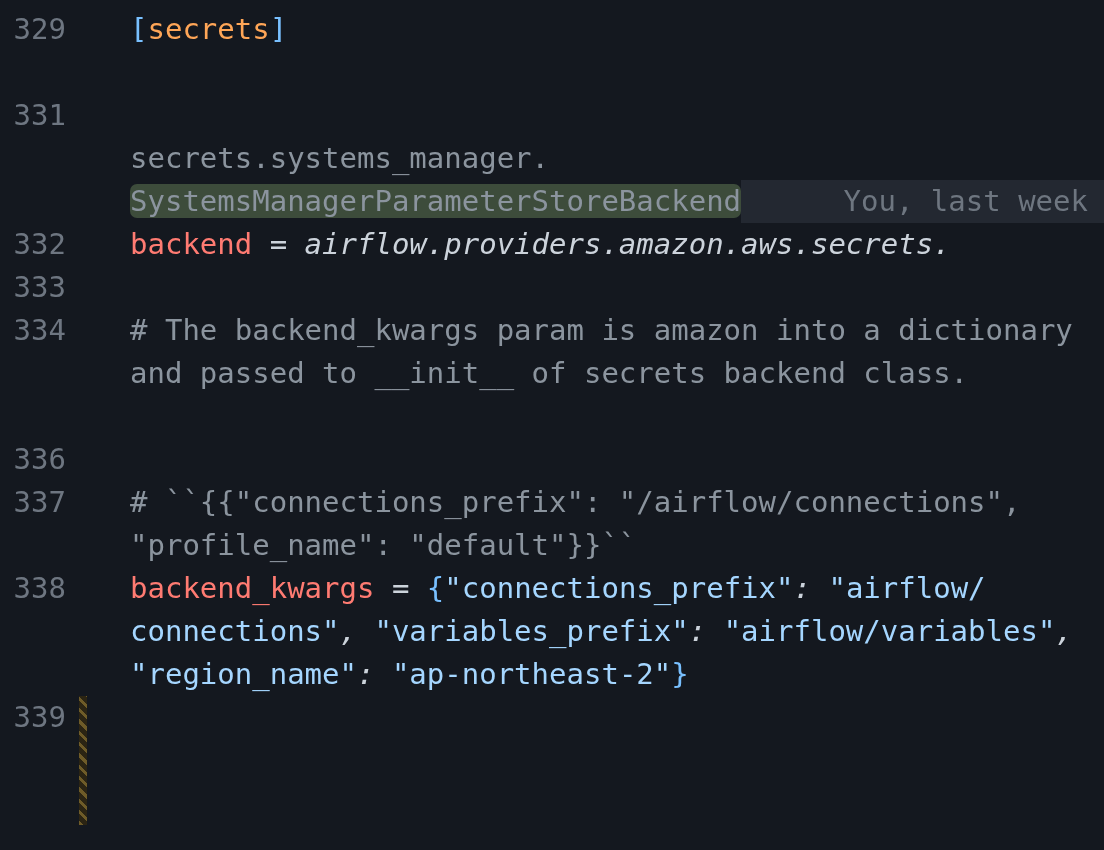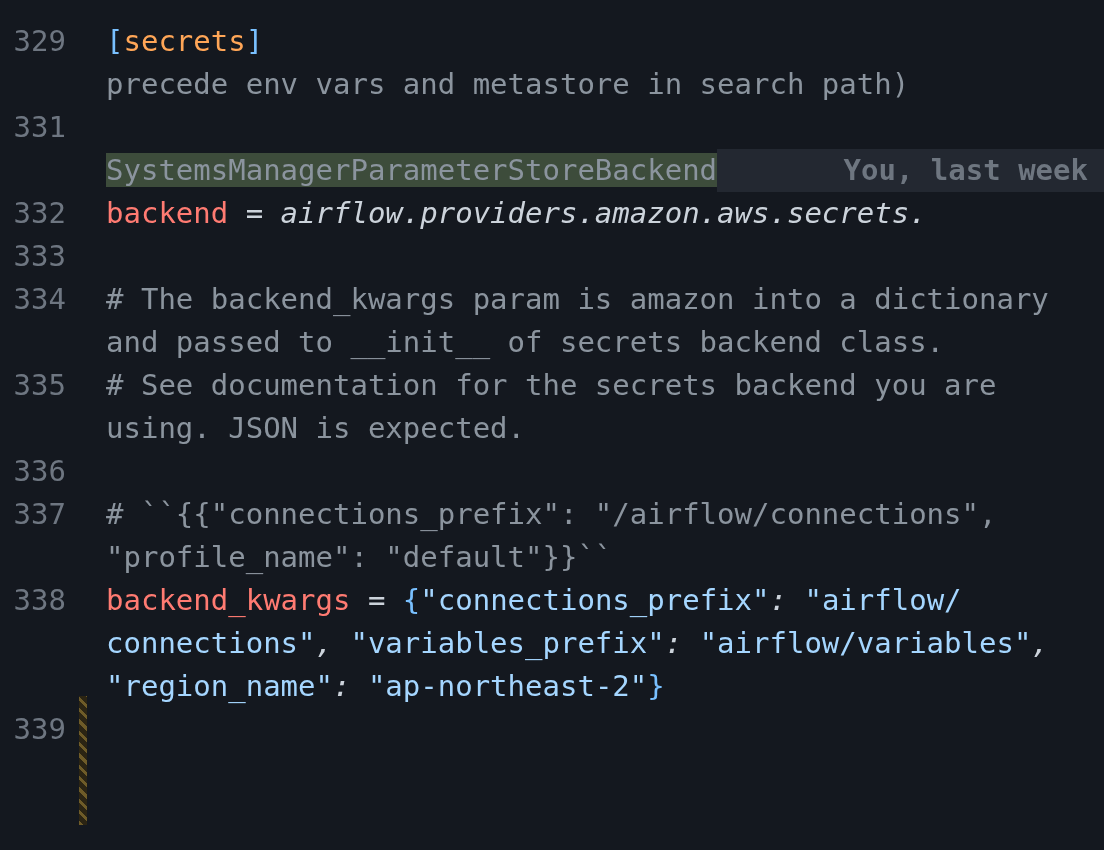--- a/index.html
+++ b/index.html
@@ -7,88 +7,87 @@
     padding: 0;
     width: 1104px;
     height: 850px;
     overflow: hidden;
     background: var(--editor-bg, #14181f);
   }
   .editor {
     position: relative;
     width: 1104px;
     height: 850px;
-    padding-top: 20px;
+    padding-top: 8px;
     box-sizing: border-box;
     font-family: "DejaVu Sans Mono", "Liberation Mono", monospace;
     font-size: 29px;
     line-height: 43px;
     overflow: hidden;
   }
   .row {
     display: flex;
     align-items: stretch;
     height: 43px;
     white-space: pre;
   }
   .ln {
     flex: 0 0 66px;
     text-align: right;
     color: var(--line-number, #6e7681);
     user-select: none;
   }
   .code {
-    margin-left: 40px;
+    margin-left: 64px;
     white-space: pre;
   }
   .filler {
     flex: 1 1 auto;
     background: var(--row-highlight-bg, #232831);
     text-align: right;
     padding-right: 16px;
     color: var(--blame, #6e7680);
     white-space: pre;
-    font-weight: bold;
   }
   .tok-comment { color: var(--comment, #8b949e); }
   .tok-plain   { color: var(--plain, #ccd3db); font-style: italic; }
   .tok-keyword { color: var(--keyword, #ff7b72); }
   .tok-string  { color: var(--string, #a5d6ff); }
   .tok-punct   { color: var(--punct, #79c0ff); }
   .tok-section { color: var(--section, #ffa657); }
-  .hl-match    { background: var(--match-highlight-bg, #3d4c3b); }
+  .hl-match    { background: var(--match-highlight-bg, #3d4c3b); border-radius: 7px; }
   .mod-bar {
     position: absolute;
     left: 79px;
     top: 696px;
     width: 8px;
     height: 129px;
     background: repeating-linear-gradient(
       45deg,
       var(--gutter-modified-gold, #6e5b28) 0 3px,
       var(--gutter-modified-dark, #2b2413) 3px 8px
     );
   }
 </style>
 </head>
 <body>
 
 <div class="editor">
   <div class="mod-bar"></div>
   <div id="rows">
       <div class="row"><div class="ln">329</div><div class="code"><span class="tok-punct">[</span><span class="tok-section">secrets</span><span class="tok-punct">]</span></div></div>
-      <div class="row"><div class="ln"></div><div class="code"><span class="tok-comment">precede env vars and metastore in search path)</span></div></div>
+      <div class="row"><div class="ln"></div></div>
       <div class="row"><div class="ln">331</div></div>
+      <div class="row"><div class="ln"></div><div class="code"><span class="tok-comment">secrets.systems_manager.</span></div></div>
       <div class="row"><div class="ln"></div><div class="code"><span class="tok-comment hl-match">SystemsManagerParameterStoreBackend</span></div><div class="filler">You, last week</div></div>
       <div class="row"><div class="ln">332</div><div class="code"><span class="tok-keyword">backend</span><span class="tok-plain"> = airflow.providers.amazon.aws.secrets.</span></div></div>
       <div class="row"><div class="ln">333</div><div class="code"></div></div>
       <div class="row"><div class="ln">334</div><div class="code"><span class="tok-comment"># The backend_kwargs param is amazon into a dictionary</span></div></div>
       <div class="row"><div class="ln"></div><div class="code"><span class="tok-comment">and passed to __init__ of secrets backend class.</span></div></div>
-      <div class="row"><div class="ln">335</div><div class="code"><span class="tok-comment"># See documentation for the secrets backend you are</span></div></div>
-      <div class="row"><div class="ln"></div><div class="code"><span class="tok-comment">using. JSON is expected.</span></div></div>
+      <div class="row"><div class="ln"></div></div>
       <div class="row"><div class="ln">336</div></div>
       <div class="row"><div class="ln">337</div><div class="code"><span class="tok-comment"># ``{{"connections_prefix": "/airflow/connections",</span></div></div>
       <div class="row"><div class="ln"></div><div class="code"><span class="tok-comment">"profile_name": "default"}}``</span></div></div>
       <div class="row"><div class="ln">338</div><div class="code"><span class="tok-keyword">backend_kwargs</span><span class="tok-plain"> = </span><span class="tok-punct">{</span><span class="tok-string">"connections_prefix"</span><span class="tok-plain">: </span><span class="tok-string">"airflow/</span></div></div>
       <div class="row"><div class="ln"></div><div class="code"><span class="tok-string">connections"</span><span class="tok-plain">, </span><span class="tok-string">"variables_prefix"</span><span class="tok-plain">: </span><span class="tok-string">"airflow/variables"</span><span class="tok-plain">,</span></div></div>
       <div class="row"><div class="ln"></div><div class="code"><span class="tok-string">"region_name"</span><span class="tok-plain">: </span><span class="tok-string">"ap-northeast-2"</span><span class="tok-punct">}</span></div></div>
       <div class="row"><div class="ln">339</div><div class="code"></div></div>
     </div>
 </div>
 

